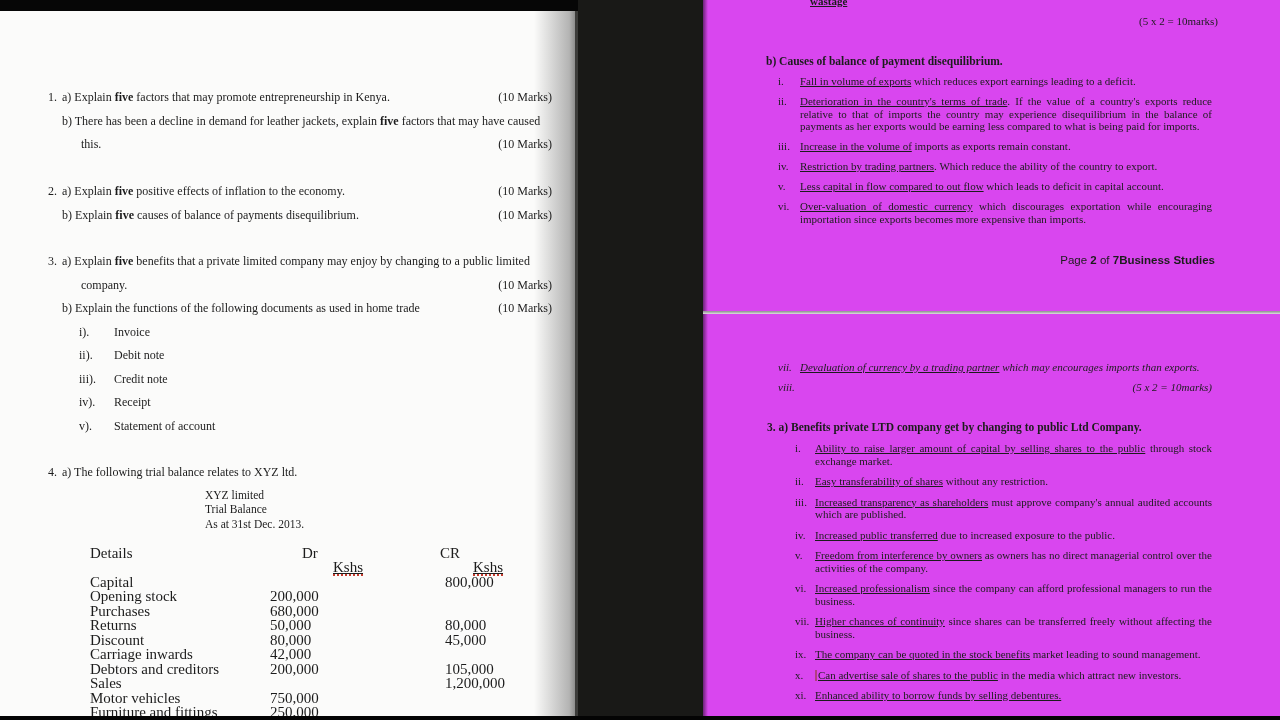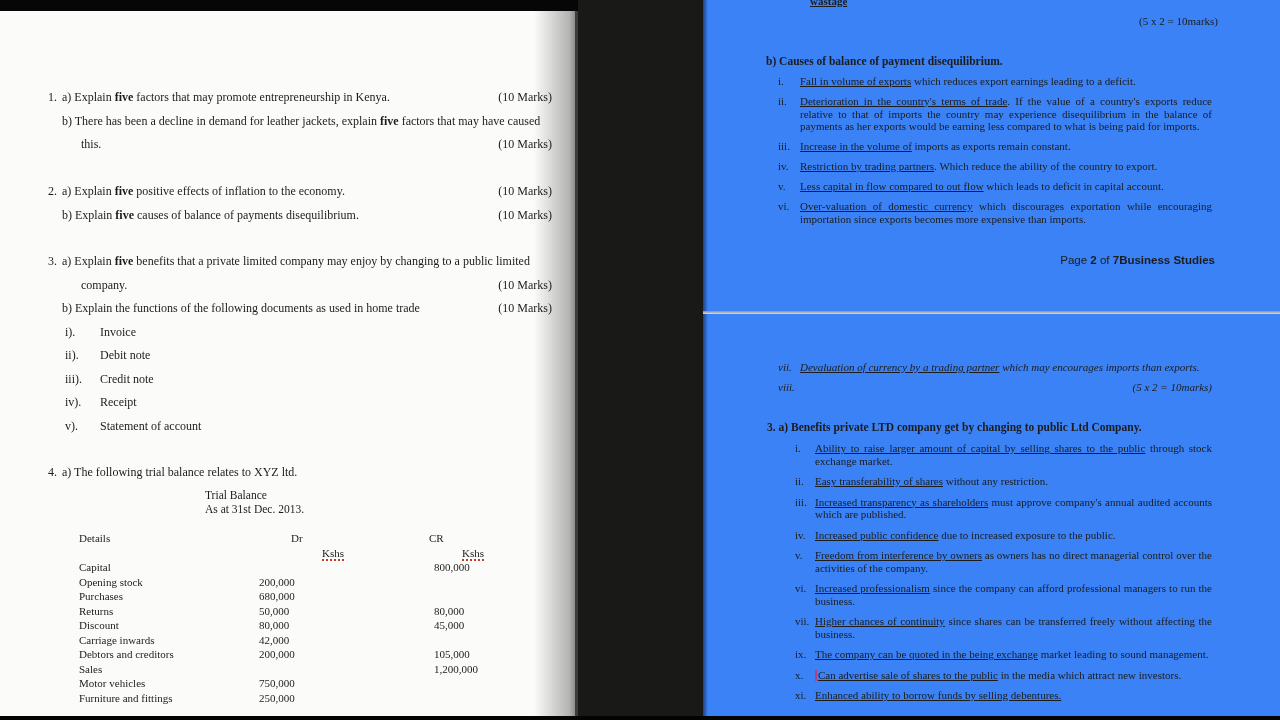--- a/index.html
+++ b/index.html
@@ -26,45 +26,45 @@
   .lp-content{position:absolute;left:48px;top:75px;width:490px;font-size:12px;line-height:23.5px;}
   .q{position:relative;padding-left:14px;}
   .qnum{position:absolute;left:0;top:0;}
   .qrow{position:relative;}
   .qtext{width:480px;}
   .hang{padding-left:19px;text-indent:-19px;}
   .marks{position:absolute;right:-14px;bottom:0;line-height:23.5px;}
   .q2{margin-top:23.5px;}
   .q3{margin-top:23px;}
   .q4{margin-top:23px;}
-  .doc{margin-left:3px;}
+  .doc{margin-left:17px;}
   .dn{display:inline-block;width:35px;}
   .tb-titles{margin-left:143px;margin-top:3px;font-size:11.5px;line-height:14.5px;}
-  .trial{margin-left:17px;margin-top:14.5px;font-size:11px;line-height:14.5px;}
+  .trial{margin-left:28px;margin-top:14.5px;font-size:15px;line-height:14.5px;}
   .tb-head{position:relative;height:29px;}
   .tb-head span{position:absolute;line-height:14.5px;white-space:nowrap;}
   .h-details{left:0;top:0;}
   .h-dr{left:212px;top:0;}
   .h-cr{left:350px;top:0;}
   .h-kshs-dr{left:243px;top:14.5px;}
   .h-kshs-cr{left:383px;top:14.5px;}
-  .squiggle{}
+  .squiggle{text-decoration:underline;}
   .squig-red{position:relative;}
   .squig-red::after{content:"";position:absolute;left:0;right:0;bottom:-1px;height:2px;
     background:repeating-linear-gradient(90deg,#c43b2e 0 2px,rgba(0,0,0,0) 2px 4px);}
   .trow{display:flex;height:14.5px;line-height:14.5px;white-space:nowrap;}
   .tname{width:180px;}
   .tdr{width:68px;}
   .tsp{width:107px;}
   .tcr{flex:1;}
 
   
   .page-right{
     position:absolute;left:703px;top:0;width:577px;height:716px;
-    background:#3b82f6;overflow:hidden;
+    background:#d946ef;overflow:hidden;
     font-size:11px;line-height:12.5px;
   }
   .rp-shadow{position:absolute;left:0;top:0;bottom:0;width:5px;
     background:linear-gradient(to right,rgba(0,0,0,0.5),rgba(0,0,0,0));pointer-events:none;}
   .rp-partial{position:absolute;top:-5px;left:107px;text-decoration:underline;font-weight:bold;}
   .rp-marks1{position:absolute;top:15px;right:62px;}
   .rp-h1{position:absolute;top:55px;left:63px;font-weight:bold;font-size:11.5px;}
   .rp-list1{position:absolute;top:75px;left:75px;width:434px;}
   .it{padding-left:22px;text-indent:-22px;margin-bottom:7.5px;text-align:justify;}
   .rn{display:inline-block;min-width:22px;text-indent:0;}
@@ -131,20 +131,21 @@
       <div class="doc"><span class="dn">iv).</span><span>Receipt</span></div>
       <div class="doc"><span class="dn">v).</span><span>Statement of account</span></div>
     </div>
 
     <div class="q q4">
       <span class="qnum">4.</span>
       <div class="qrow">
         <div class="qtext">a) The following trial balance relates to XYZ ltd.</div>
       </div>
       <div class="tb-titles">
+        <div>XYZ limited</div>
         <div>Trial Balance</div>
         <div>As at 31st Dec. 2013.</div>
       </div>
       <div class="trial">
         <div class="tb-head">
           <span class="h-details">Details</span>
           <span class="h-dr">Dr</span>
           <span class="h-cr">CR</span>
           <span class="h-kshs-dr squiggle squig-red">Kshs</span>
           <span class="h-kshs-cr squiggle squig-red">Kshs</span>
@@ -247,23 +248,23 @@
       <span>(5 x 2 = 10marks)</span>
     </div>
   </div>
 
   <div class="rp-h2">3. a) Benefits private LTD company get by changing to public Ltd Company.</div>
 
   <div class="rp-list3">
     <div class="it3"><span class="rn3">i.</span><span class="ul">Ability to raise larger amount of capital by selling shares to the public</span><span> through stock exchange market.</span></div>
     <div class="it3"><span class="rn3">ii.</span><span class="ul">Easy transferability of shares</span><span> without any restriction.</span></div>
     <div class="it3"><span class="rn3">iii.</span><span class="ul">Increased transparency as shareholders</span><span> must approve company's annual audited accounts which are published.</span></div>
-    <div class="it3"><span class="rn3">iv.</span><span class="ul">Increased public confidence</span><span> due to increased exposure to the public.</span></div>
+    <div class="it3"><span class="rn3">iv.</span><span class="ul">Increased public transferred</span><span> due to increased exposure to the public.</span></div>
     <div class="it3"><span class="rn3">v.</span><span class="ul">Freedom from interference by owners</span><span> as owners has no direct managerial control over the activities of the company.</span></div>
     <div class="it3"><span class="rn3">vi.</span><span class="ul">Increased professionalism</span><span> since the company can afford professional managers to run the business.</span></div>
     <div class="it3"><span class="rn3">vii.</span><span class="ul">Higher chances of continuity</span><span> since shares can be transferred freely without affecting the business.</span></div>
-    <div class="it3"><span class="rn3">ix.</span><span class="ul">The company can be quoted in the being exchange</span><span> market leading to sound management.</span></div>
+    <div class="it3"><span class="rn3">ix.</span><span class="ul">The company can be quoted in the stock benefits</span><span> market leading to sound management.</span></div>
     <div class="it3"><span class="rn3">x.</span><span class="cursor"></span><span class="ul">Can advertise sale of shares to the public</span><span> in the media which attract new investors.</span></div>
     <div class="it3"><span class="rn3">xi.</span><span class="ul">Enhanced ability to borrow funds by selling debentures.</span><span></span></div>
   </div>
 </div>
 
 <div class="bar-bottom"></div>
 
 </body></html>

